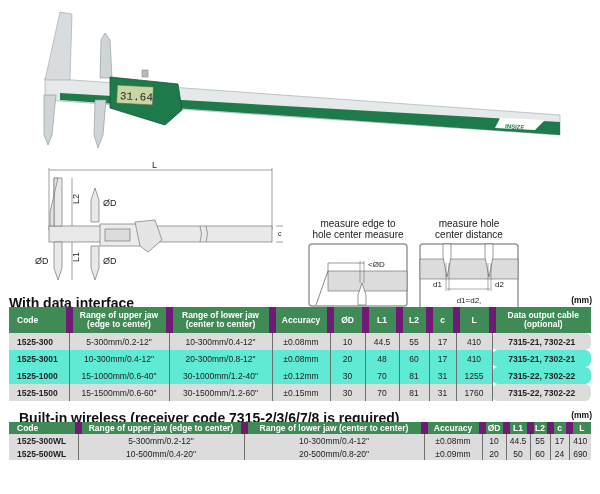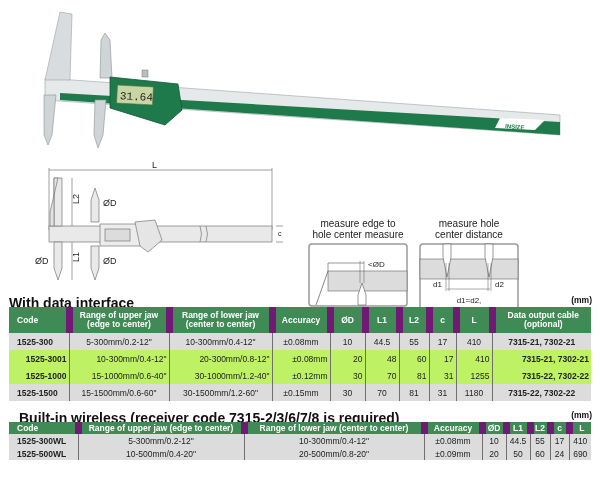--- a/index.html
+++ b/index.html
@@ -16,23 +16,23 @@
 
   .sec-title { position: absolute; font-size: 14px; font-weight: bold; color: #111; }
   .unit { position: absolute; font-size: 8.5px; font-weight: bold; right: 8px; }
 
   table { position: absolute; border-collapse: collapse; font-size: 8.5px; }
   th { background: #3f8a55; color: #fff; font-weight: bold; text-align: center; line-height: 9px; border-right: 7px solid #701a75; }
   th:last-child { border-right: none; }
   td { text-align: center; color: #222; border-right: 1px solid #6f6f6f; padding: 0 2px; }
   td:last-child { border-right: none; }
   td.code { font-weight: bold; text-align: left; padding-left: 8px; }
-  td.cable { font-weight: bold; }
+  td.cable { font-weight: bold; border-radius: 6px; }
   tr.odd td { background: #dcdcdc; }
-  tr.even td { background: #bef264; text-align: right; }
+  tr.even td { background: #5eead4; }
 
   #t1 { left: 9px; top: 307px; width: 582px; }
   #t1 th { height: 26px; }
   #t1 td { height: 17px; }
   #t2 { left: 9px; top: 422px; width: 582px; }
   #t2 th { height: 12px; }
   #t2 td { height: 13px; }
 </style>
 </head>
 <body>
@@ -203,21 +203,21 @@
     </tr>
     <tr class="odd">
       <td class="code">1525-1500</td>
       <td>15-1500mm/0.6-60"</td>
       <td>30-1500mm/1.2-60"</td>
       <td>±0.15mm</td>
       <td>30</td>
       <td>70</td>
       <td>81</td>
       <td>31</td>
-      <td>1180</td>
+      <td>1760</td>
       <td class="cable">7315-22, 7302-22</td>
     </tr>
   </tbody>
 </table>
 
 <div class="sec-title" style="left:19px; top:410px;">Built-in wireless (receiver code 7315-2/3/6/7/8 is required)</div>
 <div class="unit" style="top:410px;">(mm)</div>
 <table id="t2">
   <colgroup>
     <col style="width:69px">

